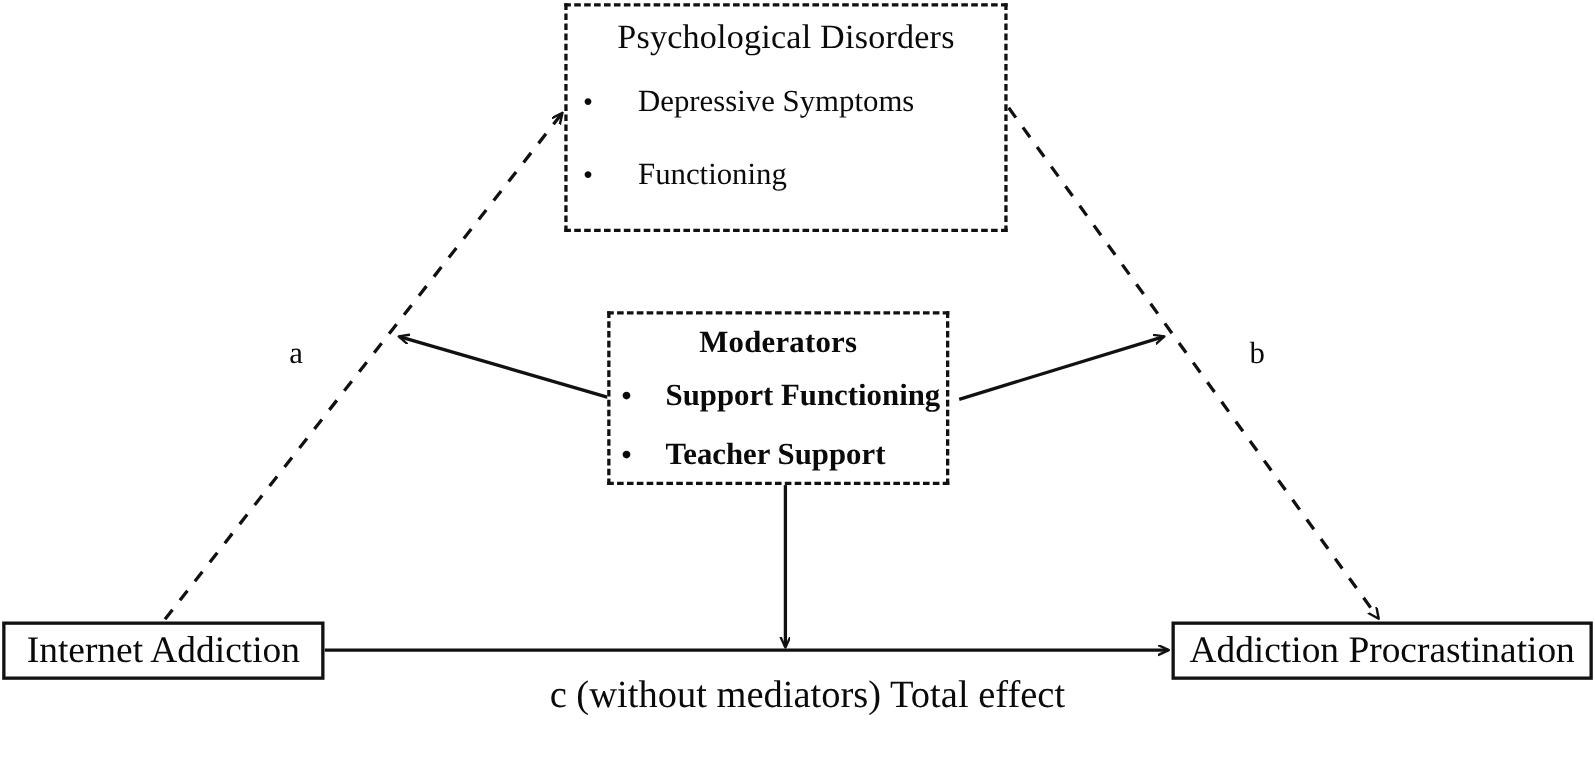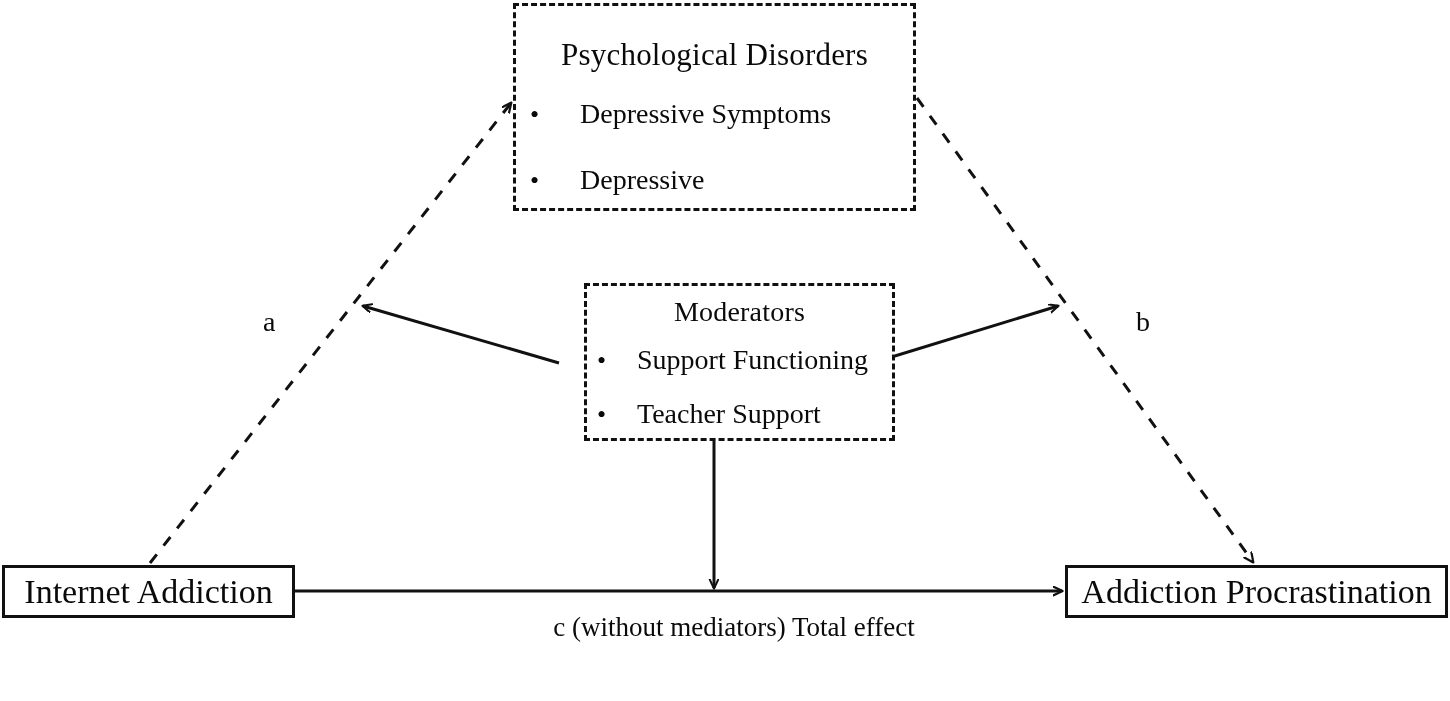--- a/index.html
+++ b/index.html
@@ -74,31 +74,32 @@
   }
 
   
   #psych-box {
     left: 513px;
     top: 3px;
     width: 403px;
     height: 208px;
     padding: 0;
   }
-  #psych-box .box-title { margin-top: 33px; }
+  #psych-box .box-title { margin-top: 12px; }
   #psych-box .bullet-list { margin-top: 30px; padding-left: 14px; }
   #psych-box .bullet-item { margin-bottom: 38px; }
   #psych-box .bullet-item .bullet-label { padding-left: 28px; }
 
   
   #moderators-box {
-    left: 584px;
+    left: 552px;
     top: 283px;
     width: 311px;
     height: 158px;
+    font-weight: bold;
   }
   #moderators-box .box-title { margin-top: 12px; }
   #moderators-box .bullet-list { margin-top: 20px; padding-left: 10px; }
   #moderators-box .bullet-item { margin-bottom: 26px; }
   #moderators-box .bullet-item .bullet-label { padding-left: 18px; }
 
   
   #internet-addiction-box {
     left: 2px;
     top: 565px;
@@ -135,21 +136,21 @@
 
   
   #caption-block {
     position: absolute;
     left: 0;
     top: 614px;
     width: 1450px;
     text-align: center;
   }
   .caption-line {
-    font-size: 27px;
+    font-size: 35px;
     line-height: 1.0;
     margin: 0 0 22px 0;
     white-space: nowrap;
     padding-left: 18px;
   }
 </style>
 </head>
 <body>
 
 <div id="diagram-root">
@@ -191,21 +192,21 @@
 
   <div id="psych-box" class="node-box dashed">
     <div class="box-title">Psychological Disorders</div>
     <ul class="bullet-list">
       <li class="bullet-item">
         <span class="bullet-dot">•</span>
         <span class="bullet-label">Depressive Symptoms</span>
       </li>
       <li class="bullet-item">
         <span class="bullet-dot">•</span>
-        <span class="bullet-label">Depressive</span>
+        <span class="bullet-label">Functioning</span>
       </li>
     </ul>
   </div>
 
   <div id="moderators-box" class="node-box dashed">
     <div class="box-title small">Moderators</div>
     <ul class="bullet-list">
       <li class="bullet-item">
         <span class="bullet-dot">•</span>
         <span class="bullet-label">Support Functioning</span>

